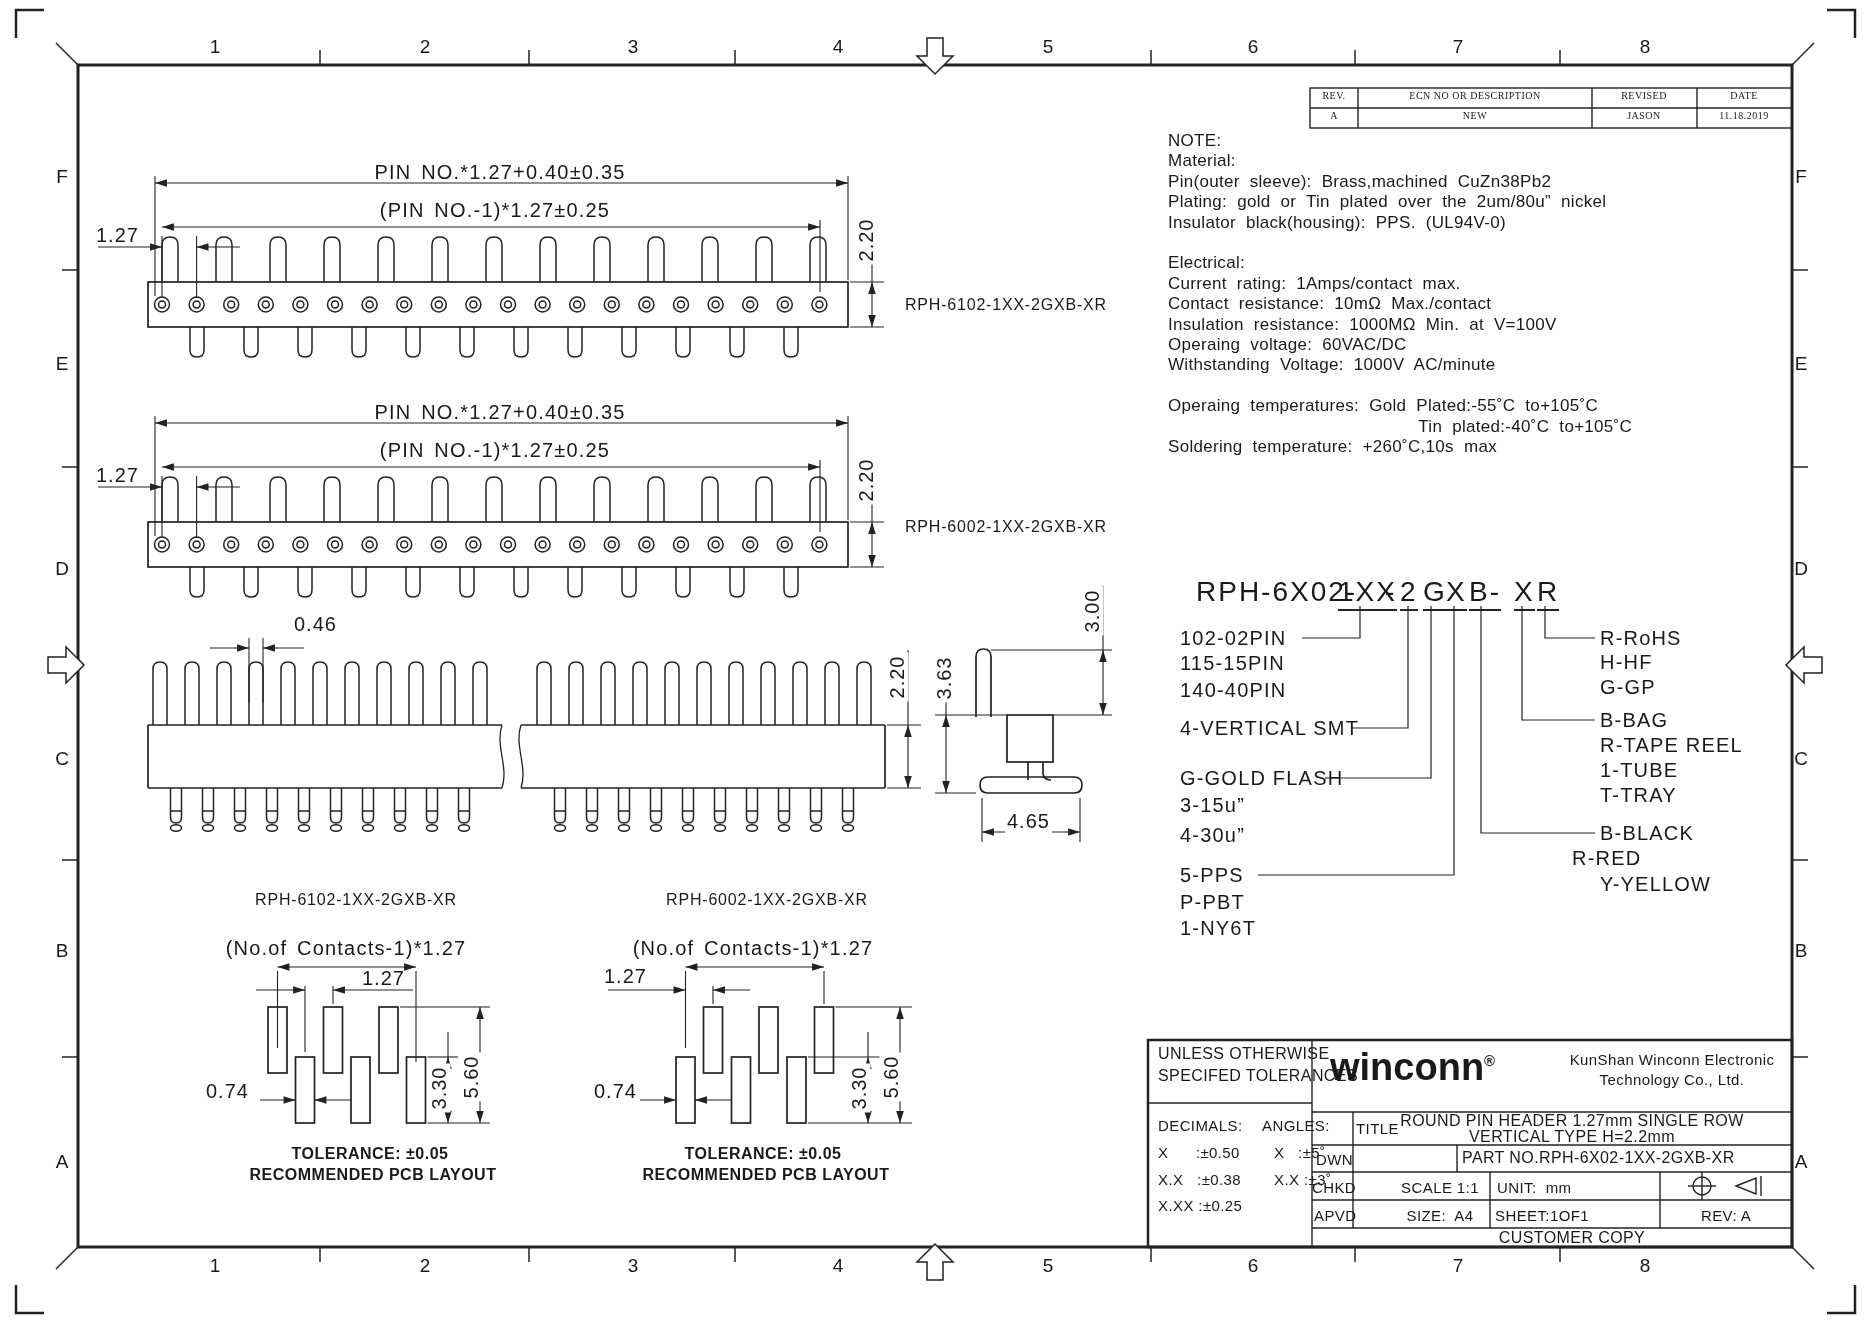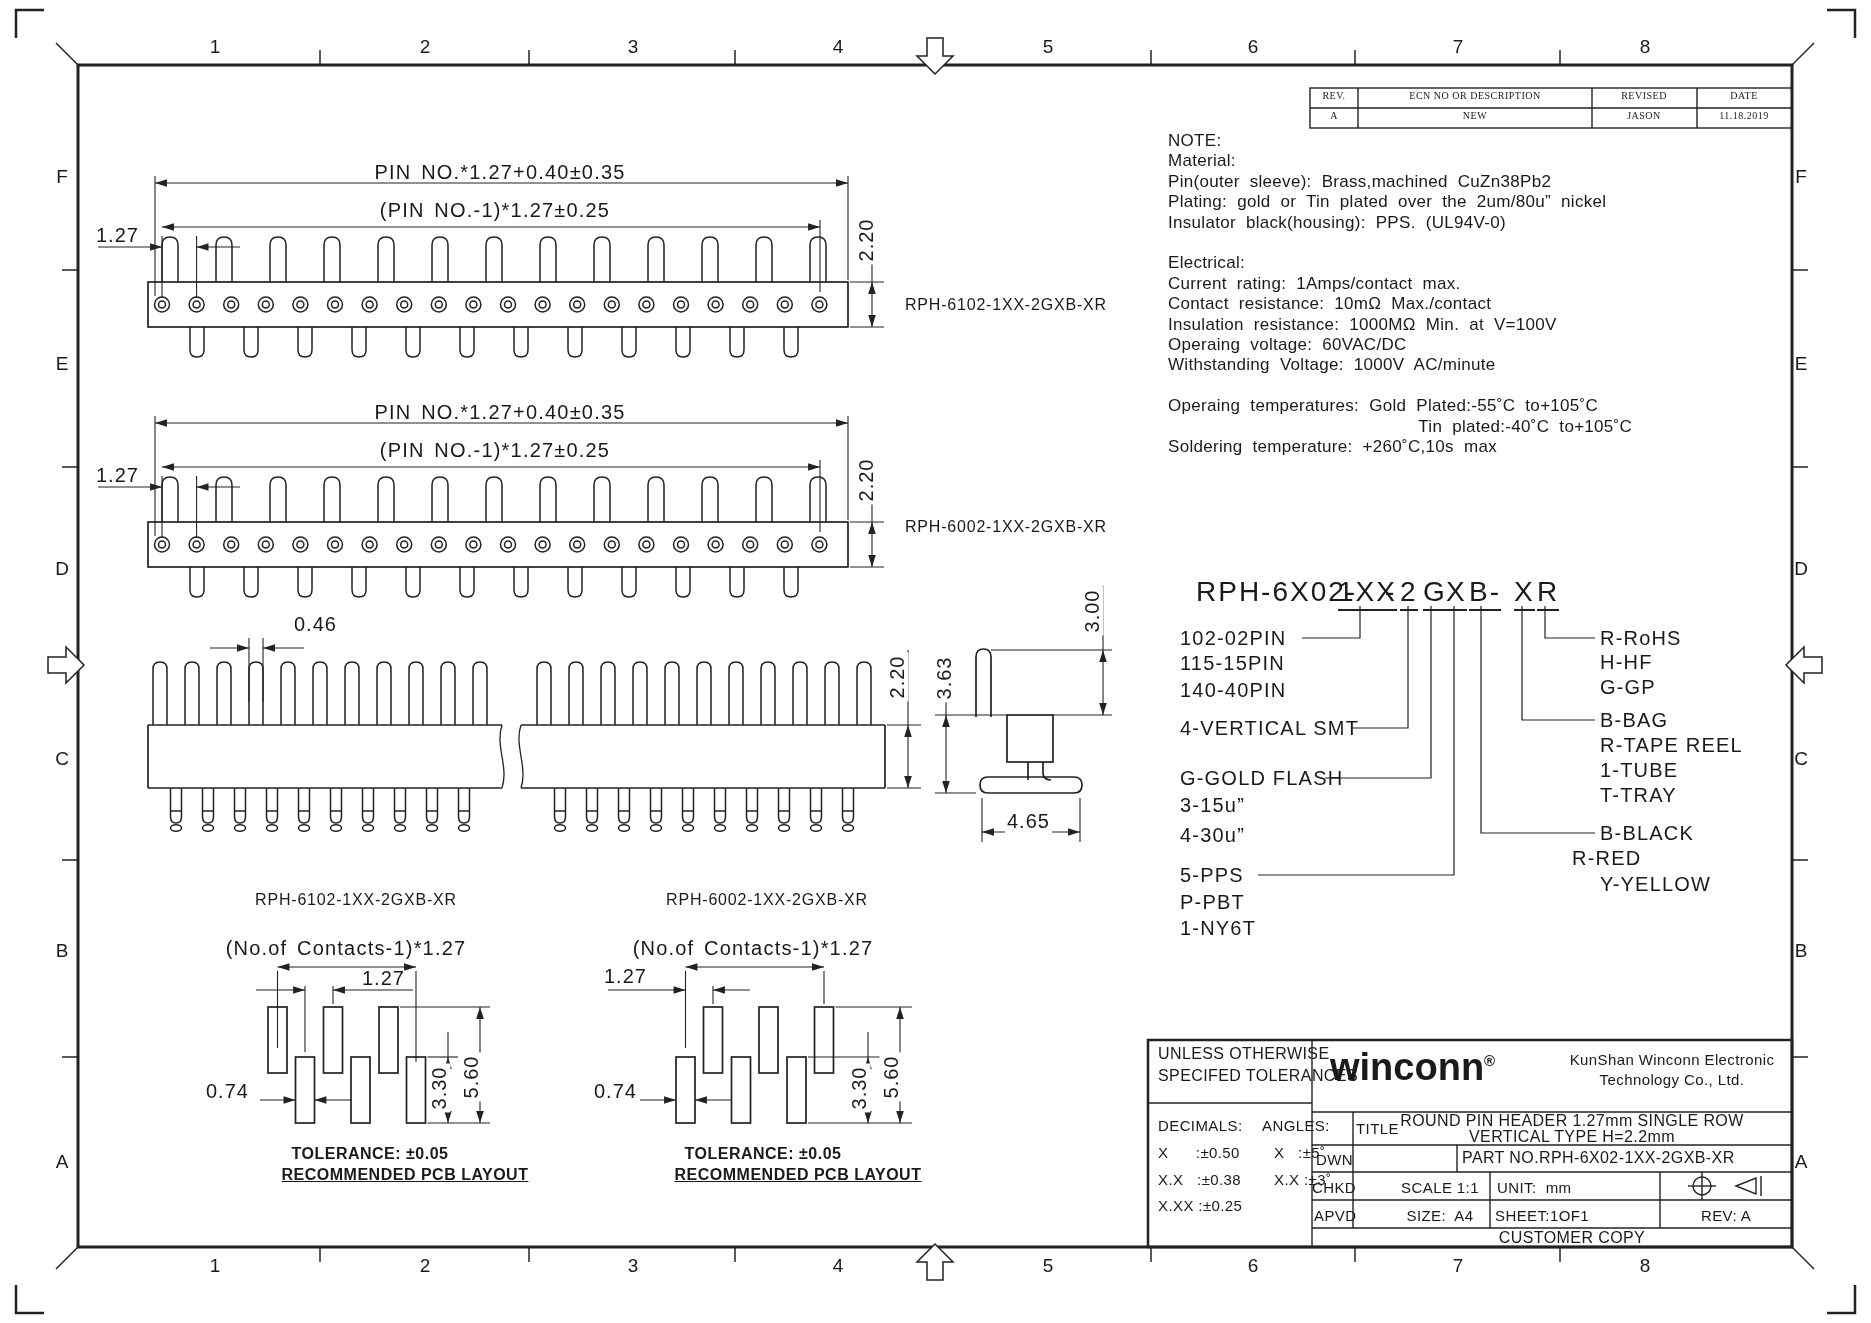--- a/index.html
+++ b/index.html
@@ -16,21 +16,21 @@
   .call{font-size:16px;letter-spacing:0.8px;}
   .opt{font-size:20px;letter-spacing:1.2px;}
   .code{font-size:28px;letter-spacing:2px;top:576px;}
   .u{border-bottom:2px solid #222;padding-bottom:1px;}
   .rev{font-size:10px;letter-spacing:0.5px;font-family:Liberation Serif, serif;}
   .tb{font-size:15px;letter-spacing:0.4px;}
   .tb16{font-size:16px;letter-spacing:0.4px;}
   .bold{font-weight:700;}
   .notes{font-size:17px;line-height:20.4px;letter-spacing:0.3px;word-spacing:5px;}
   .tol{font-size:16px;font-weight:700;letter-spacing:0.5px;}
-  .cap{font-size:16px;font-weight:700;letter-spacing:0.5px;text-decoration:underline;margin-left:32px;}
+  .cap{font-size:16px;font-weight:700;letter-spacing:0.5px;}
 </style>
 </head>
 <body>
 
 <div id="sheet">
 
 <svg width="1871" height="1323" viewBox="0 0 1871 1323">
   <defs>
     <marker id="ar" viewBox="0 0 12 8" refX="11.5" refY="4" markerWidth="13" markerHeight="8.7" orient="auto-start-reverse" markerUnits="userSpaceOnUse">
       <path d="M0.5,0.5 L11.5,4 L0.5,7.5 Z" fill="#222" stroke="none"></path>

